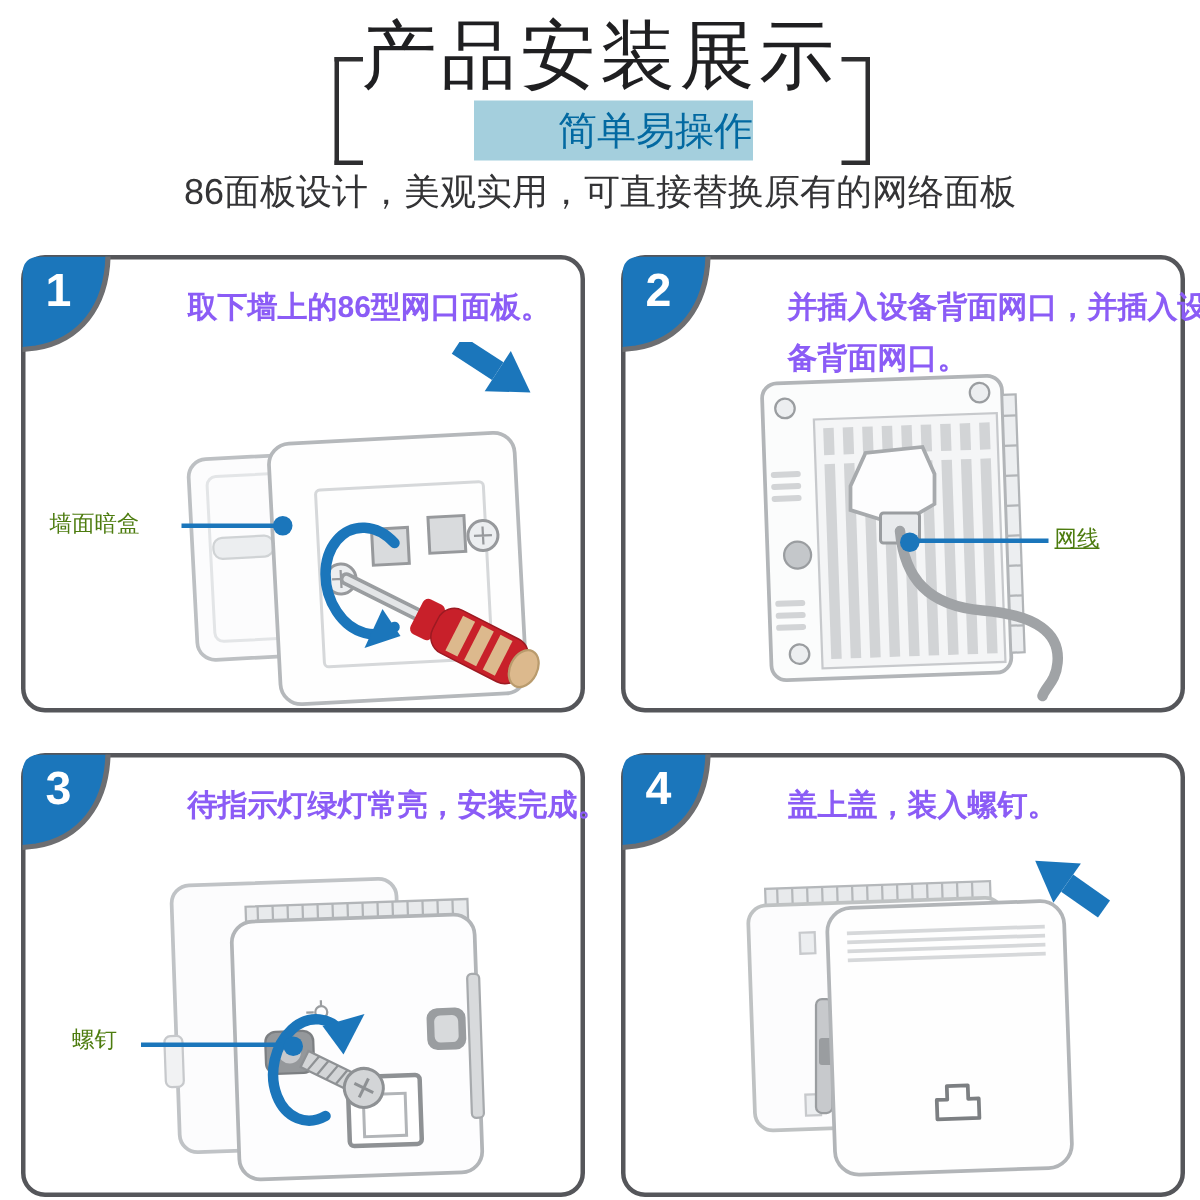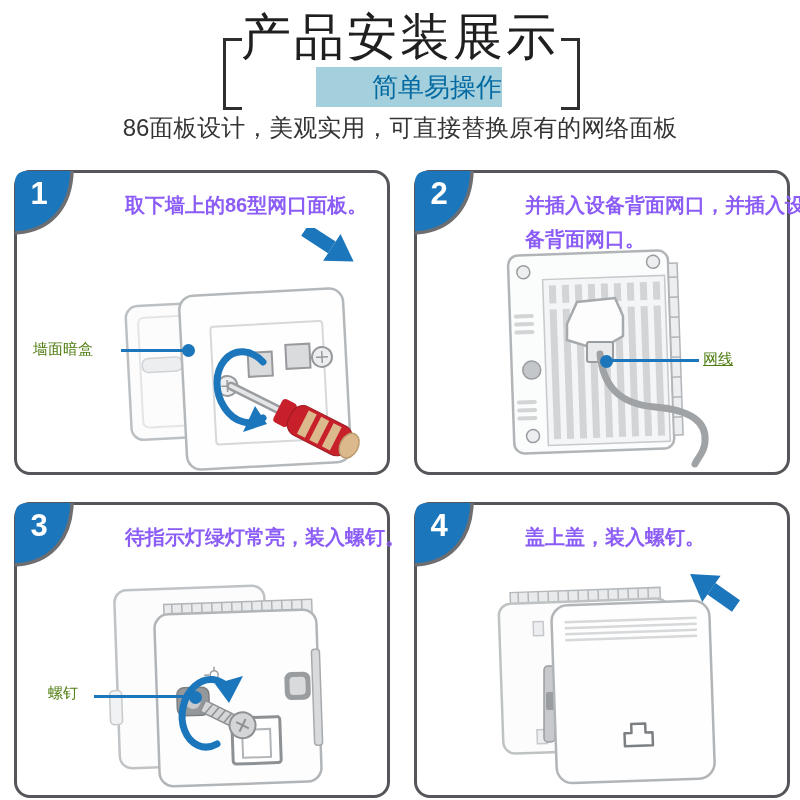--- a/index.html
+++ b/index.html
@@ -159,21 +159,21 @@
   </div>
 
   <div class="panel p3">
     <div class="badge">
       <svg width="60" height="64" viewBox="0 0 60 64">
         <path d="M12,0 H57 C56,34 38,56 9,61 L0,62 V12 Q0,0 12,0 Z" fill="#1b76bb"></path>
         <path d="M57,0 C56,34 38,56 9,61 L0,62" fill="none" stroke="#6d6e71" stroke-width="3.5" stroke-linecap="round"></path>
       </svg>
       <span class="badge-num">3</span>
     </div>
-    <div class="step-text">待指示灯绿灯常亮，装入螺钉。</div>
+    <div class="step-text">待指示灯绿灯常亮，安装完成。</div>
 
     <svg class="illus" width="376" height="238" viewBox="0 0 376 238">
       <g transform="rotate(-2 175 115)">
         <rect x="100" y="28" width="150" height="178" rx="12" fill="#fcfcfd" stroke="#c0c3c6" stroke-width="2.5"></rect>
         <rect x="92" y="128" width="12" height="34" rx="4" fill="#f1f2f3" stroke="#c7c9cc" stroke-width="1.5"></rect>
       </g>
       <g transform="rotate(-2 220 138)">
         <rect x="150" y="42" width="148" height="14" fill="#e8eaec" stroke="#b2b5b8" stroke-width="1.5"></rect>
         <path d="M158,42 v14 M168,42 v14 M178,42 v14 M188,42 v14 M198,42 v14 M208,42 v14 M218,42 v14 M228,42 v14 M238,42 v14 M248,42 v14 M258,42 v14 M268,42 v14 M278,42 v14 M288,42 v14" stroke="#b2b5b8" stroke-width="1.5"></path>
         <rect x="140" y="52" width="162" height="172" rx="14" fill="#fdfdfe" stroke="#b2b5b8" stroke-width="2.5"></rect>

